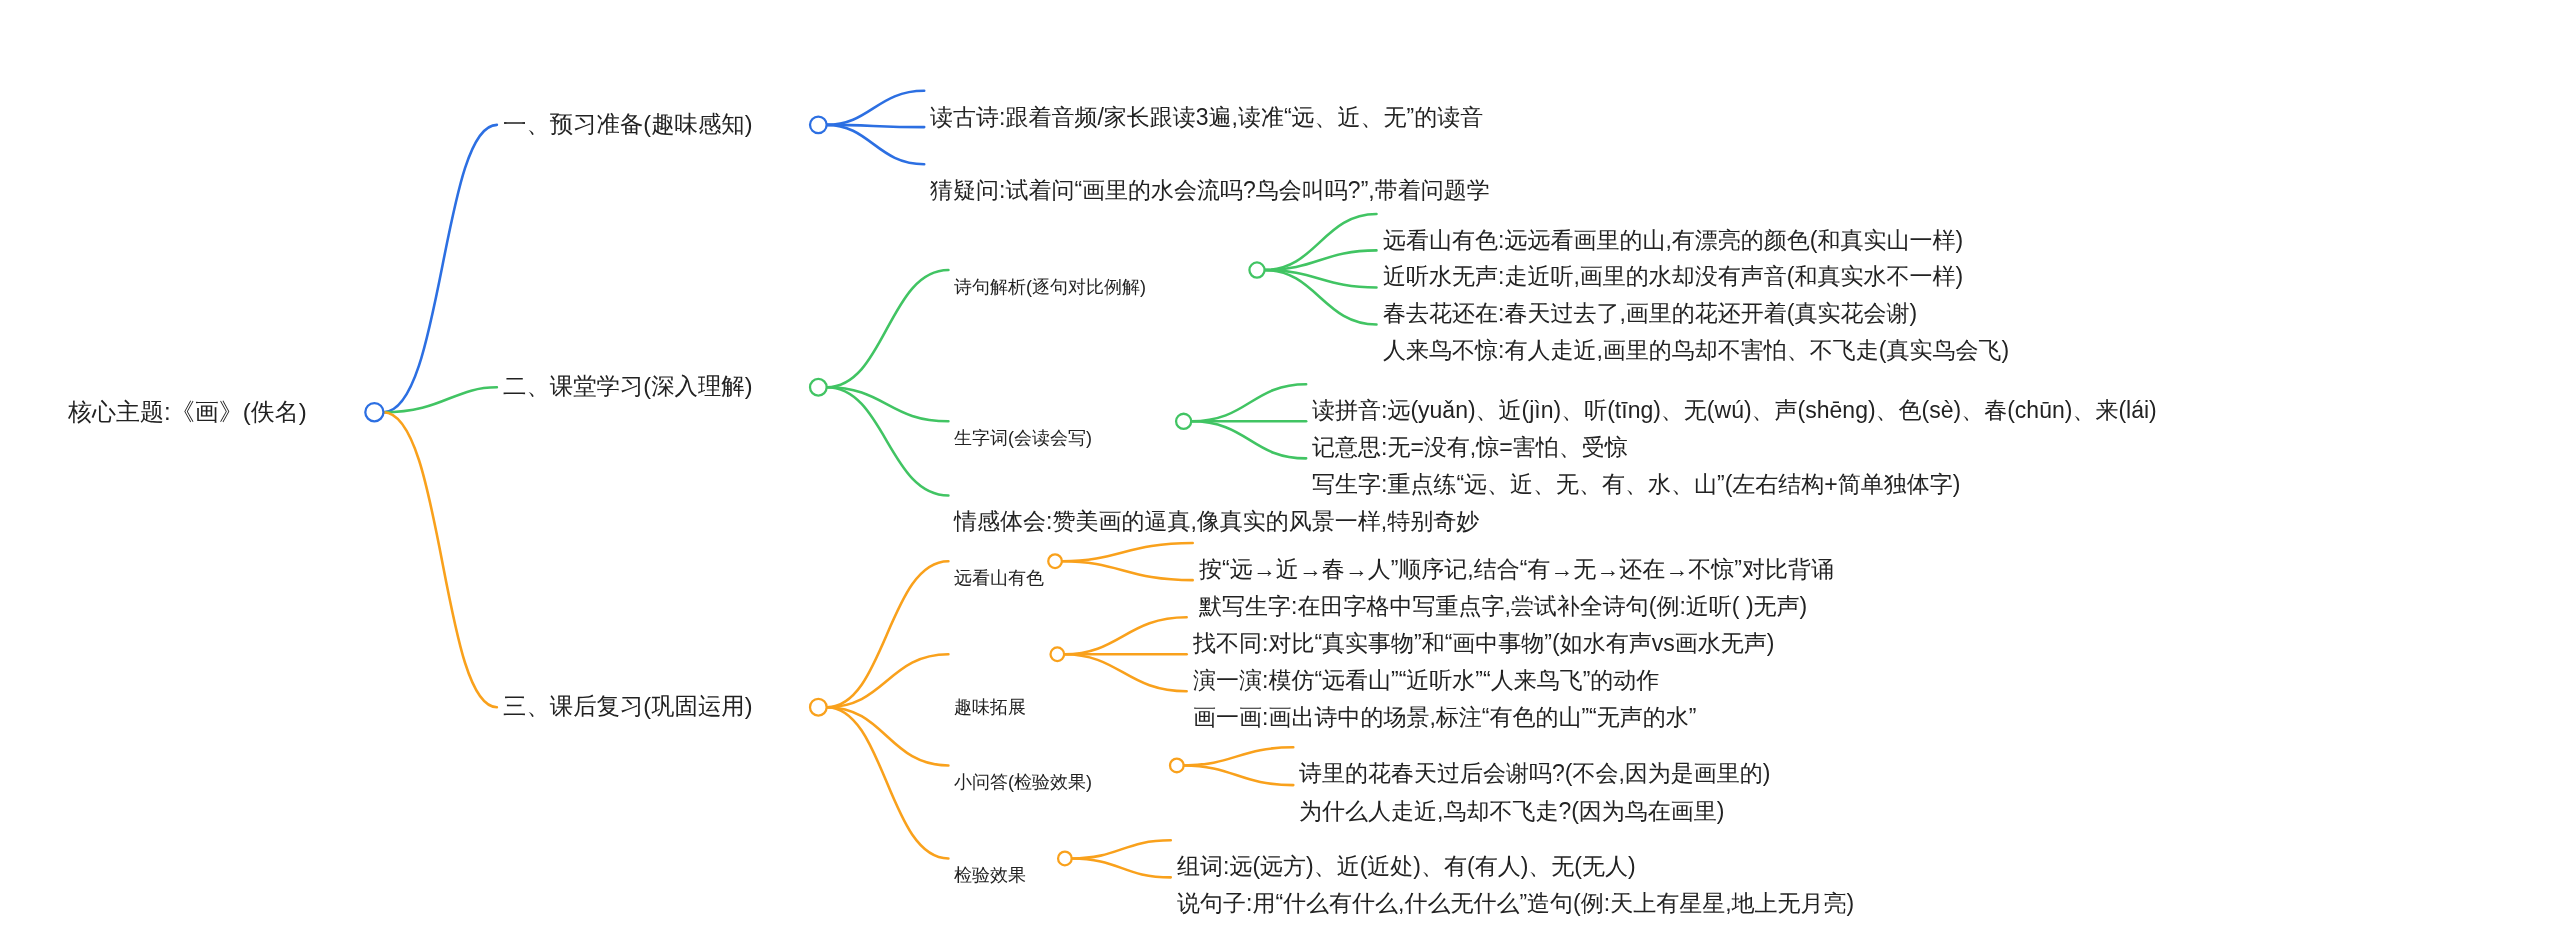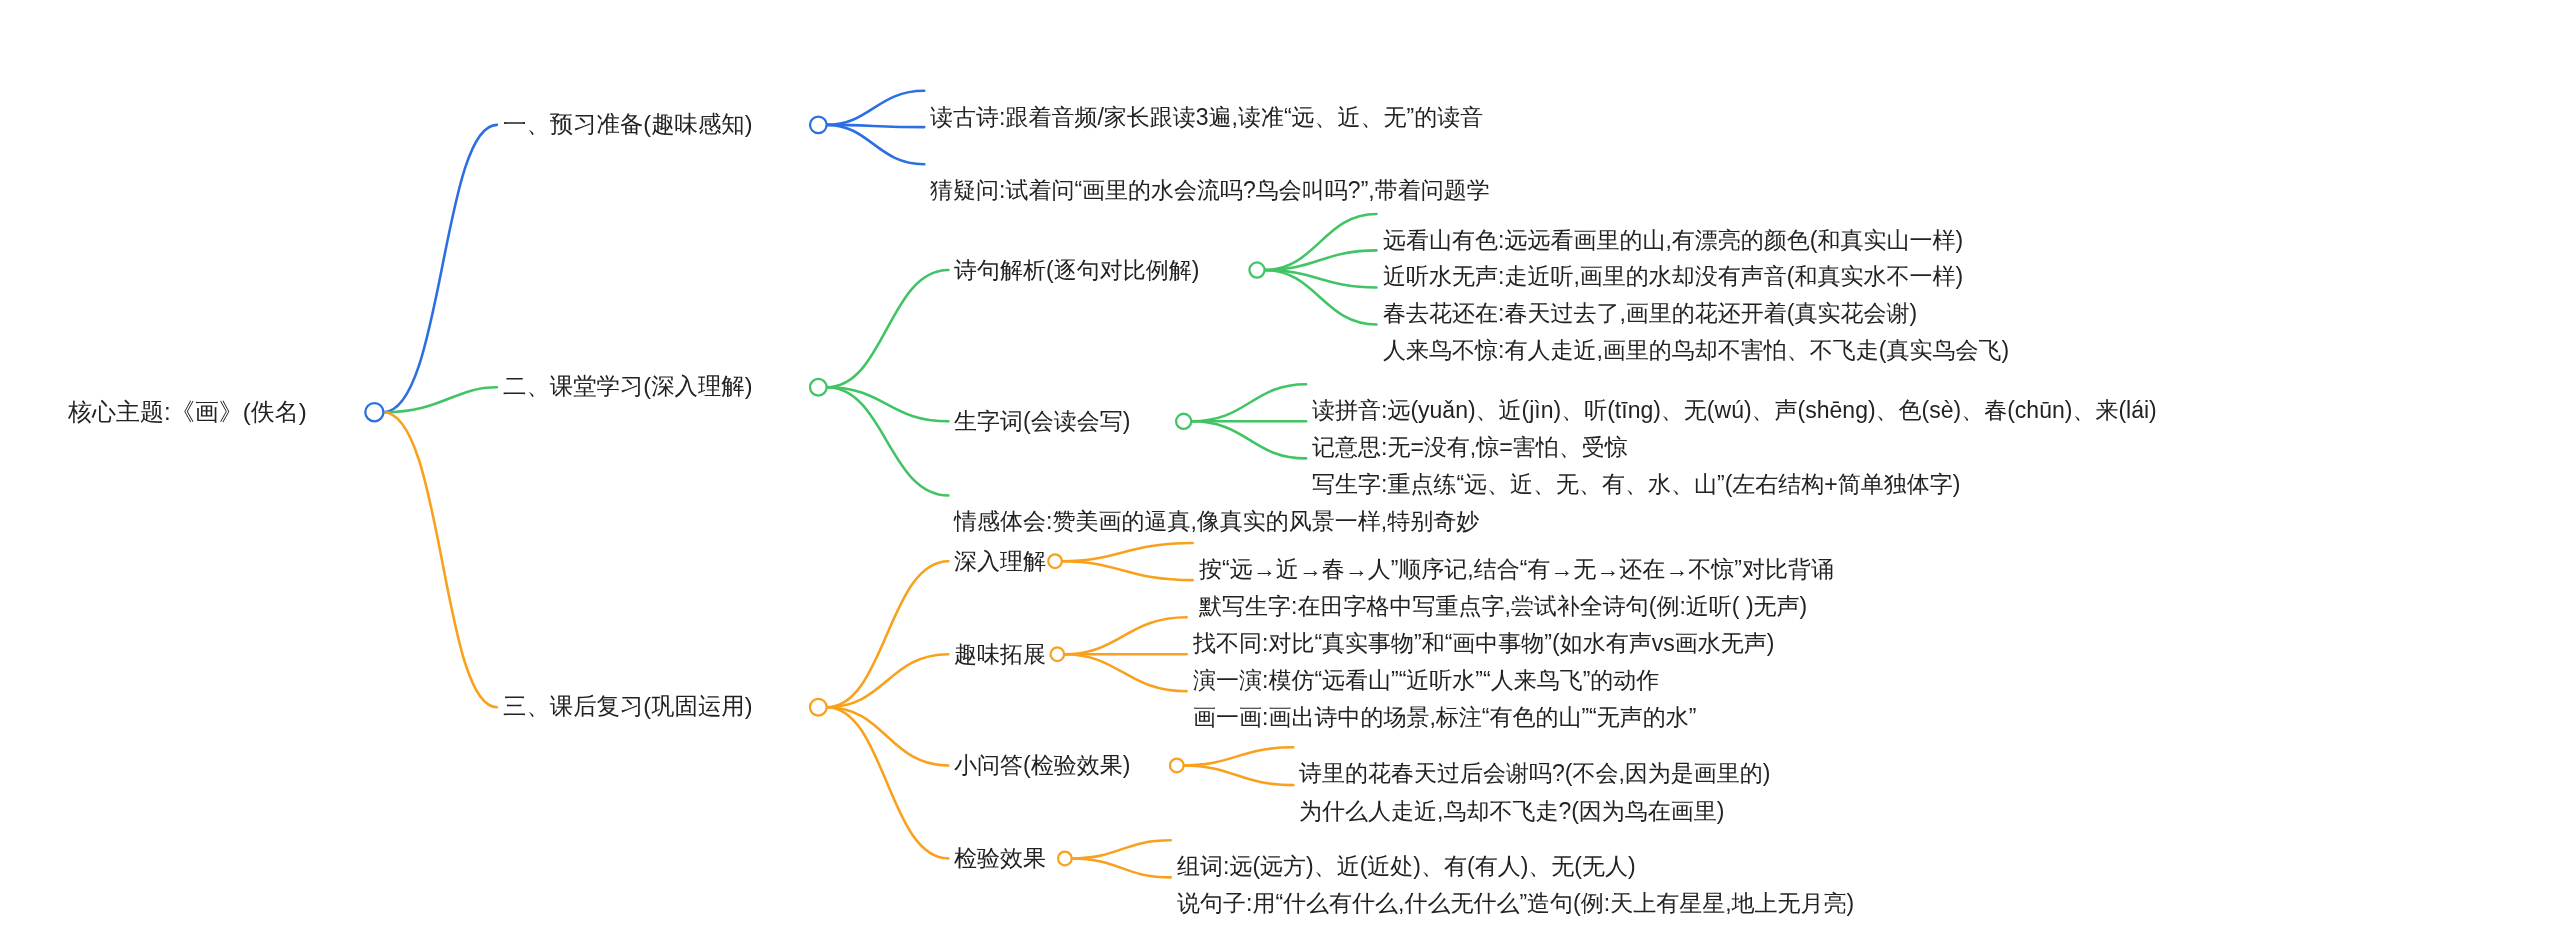--- a/index.html
+++ b/index.html
@@ -15,21 +15,21 @@
   .e-blue{stroke:#2c6fe2;}
   .e-green{stroke:#41c463;}
   .e-orange{stroke:#f9a11c;}
   .topic{
     position:absolute;white-space:nowrap;
     transform:translateY(-50%);
     color:#222222;line-height:1.25;
   }
   .root{font-size:24px;}
   .l1{font-size:23.4px;}
-  .l2{font-size:23px;}
+  .l2{font-size:18px;margin-top:17px;}
   .leaf{font-size:23px;margin-top:26px;}
 </style>
 </head>
 <body>
 
 <div class="canvas">
 
   <svg class="edges" viewBox="0 0 3406 1252">
 
     <path class="e-blue" d="M507 545 C585 545 585 165 657 165"></path>
@@ -98,22 +98,22 @@
 
   <div class="topic leaf" style="left:1383px;top:214px">远看山有色:远远看画里的山,有漂亮的颜色(和真实山一样)</div>
   <div class="topic leaf" style="left:1383px;top:250px">近听水无声:走近听,画里的水却没有声音(和真实水不一样)</div>
   <div class="topic leaf" style="left:1383px;top:287px">春去花还在:春天过去了,画里的花还开着(真实花会谢)</div>
   <div class="topic leaf" style="left:1383px;top:324px">人来鸟不惊:有人走近,画里的鸟却不害怕、不飞走(真实鸟会飞)</div>
 
   <div class="topic leaf" style="left:1312px;top:384px">读拼音:远(yuǎn)、近(jìn)、听(tīng)、无(wú)、声(shēng)、色(sè)、春(chūn)、来(lái)</div>
   <div class="topic leaf" style="left:1312px;top:421px">记意思:无=没有,惊=害怕、受惊</div>
   <div class="topic leaf" style="left:1312px;top:458px">写生字:重点练“远、近、无、有、水、山”(左右结构+简单独体字)</div>
 
-  <div class="topic l2" style="left:954px;top:561px">深入理解</div>
-  <div class="topic l2" style="left:954px;top:654px">趣味拓展</div>
+  <div class="topic l2" style="left:954px;top:561px">远看山有色</div>
+  <div class="topic l2" style="left:954px;top:690px">趣味拓展</div>
   <div class="topic l2" style="left:954px;top:765px">小问答(检验效果)</div>
   <div class="topic l2" style="left:954px;top:858px">检验效果</div>
 
   <div class="topic leaf" style="left:1199px;top:543px">按“远→近→春→人”顺序记,结合“有→无→还在→不惊”对比背诵</div>
   <div class="topic leaf" style="left:1199px;top:580px">默写生字:在田字格中写重点字,尝试补全诗句(例:近听( )无声)</div>
 
   <div class="topic leaf" style="left:1193px;top:617px">找不同:对比“真实事物”和“画中事物”(如水有声vs画水无声)</div>
   <div class="topic leaf" style="left:1193px;top:654px">演一演:模仿“远看山”“近听水”“人来鸟飞”的动作</div>
   <div class="topic leaf" style="left:1193px;top:691px">画一画:画出诗中的场景,标注“有色的山”“无声的水”</div>
 

